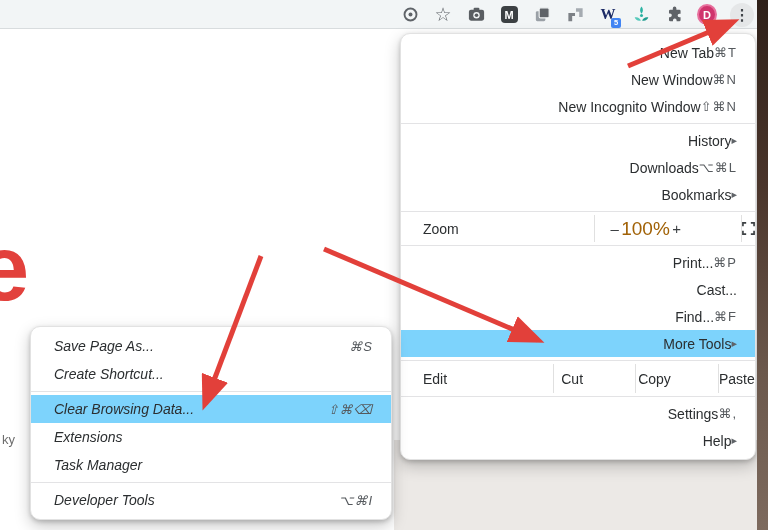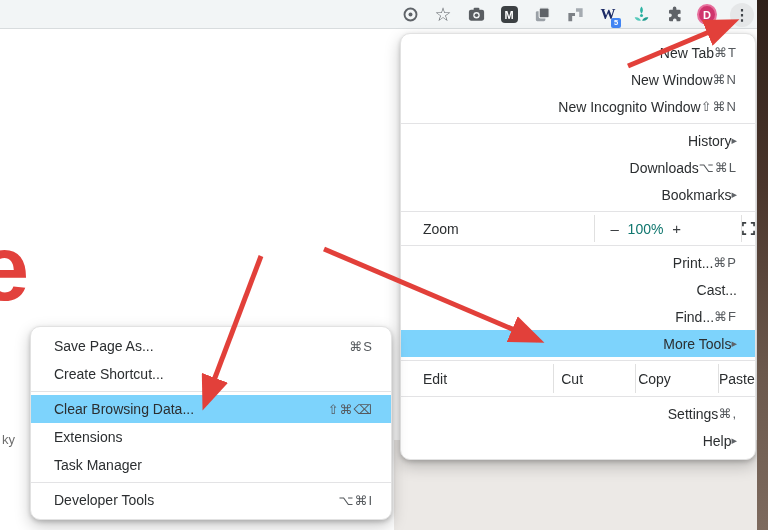--- a/index.html
+++ b/index.html
@@ -30,36 +30,36 @@
   .partial-text { position:absolute; left:2px; top:424px; font-size:13px; color:#6e6e6e; z-index:1;margin-top:8px; }
   .beige-area { position:absolute; left:394px; top:440px; width:364px; height:90px; background:#ece9e6; z-index:0; }
   .right-strip { position:absolute; right:0; top:0; width:11px; height:530px;
                  background:linear-gradient(180deg,#2e2019 0%, #4a352b 35%, #6b584c 70%, #7d6a5e 100%); z-index:6; }
 
   
   .menu { position:absolute; background:#fff; border:1px solid #e2e2e2; border-radius:10px;
           box-shadow:0 2px 4px rgba(0,0,0,.18), 0 6px 16px rgba(0,0,0,.22);
           padding:5px 0; z-index:4; overflow:hidden; font-size:14px; color:#2b2e30; }
   .main-menu { left:400px; top:33px; width:356px;text-align:right; }
-  .sub-menu  { left:30px;  top:326px; width:362px; z-index:5; }
+  .sub-menu  { left:30px;  top:326px; width:362px; z-index:5;font-style:italic; }
   .row { display:flex; align-items:center; height:27px; padding:0 18px 0 22px; white-space:nowrap; }
   .sub-menu .row { height:28px; padding:0 18px 0 23px; }
   .row.highlighted { background:#7dd3fc; }
   .ilabel { flex:1; }
   .shortcut { color:#55595d; font-size:13px; letter-spacing:1px; }
   .subarrow { color:#5f6368; font-size:11px; }
   .sep { height:1px; background:#e3e3e5; margin:3px 0; }
 
   .zoom-row, .edit-row { padding:0;gap:45px; }
   .edit-row { height:29px; }
   .cell { height:100%; display:flex; align-items:center; }
   .label-cell { width:178px; padding-left:22px; }
   .controls-cell { width:118px; border-left:1px solid #e0e0e0; justify-content:space-between; padding:0 15px; }
   .zbtn { color:#3c4043; font-size:15px; }
-  .zval { color:#0f766e; font-size:14px; }
+  .zval { color:#a16207; font-size:19px; }
   .fs-cell { flex:1; border-left:1px solid #e0e0e0; justify-content:center; }
   .edit-label-cell { width:167px; padding-left:22px; }
   .action-cell { width:63px; border-left:1px solid #e0e0e0; justify-content:center; }
 
   .arrows { position:absolute; left:0; top:0; z-index:7; pointer-events:none; }
 </style>
 </head>
 <body>
 
 <div class="screen">

